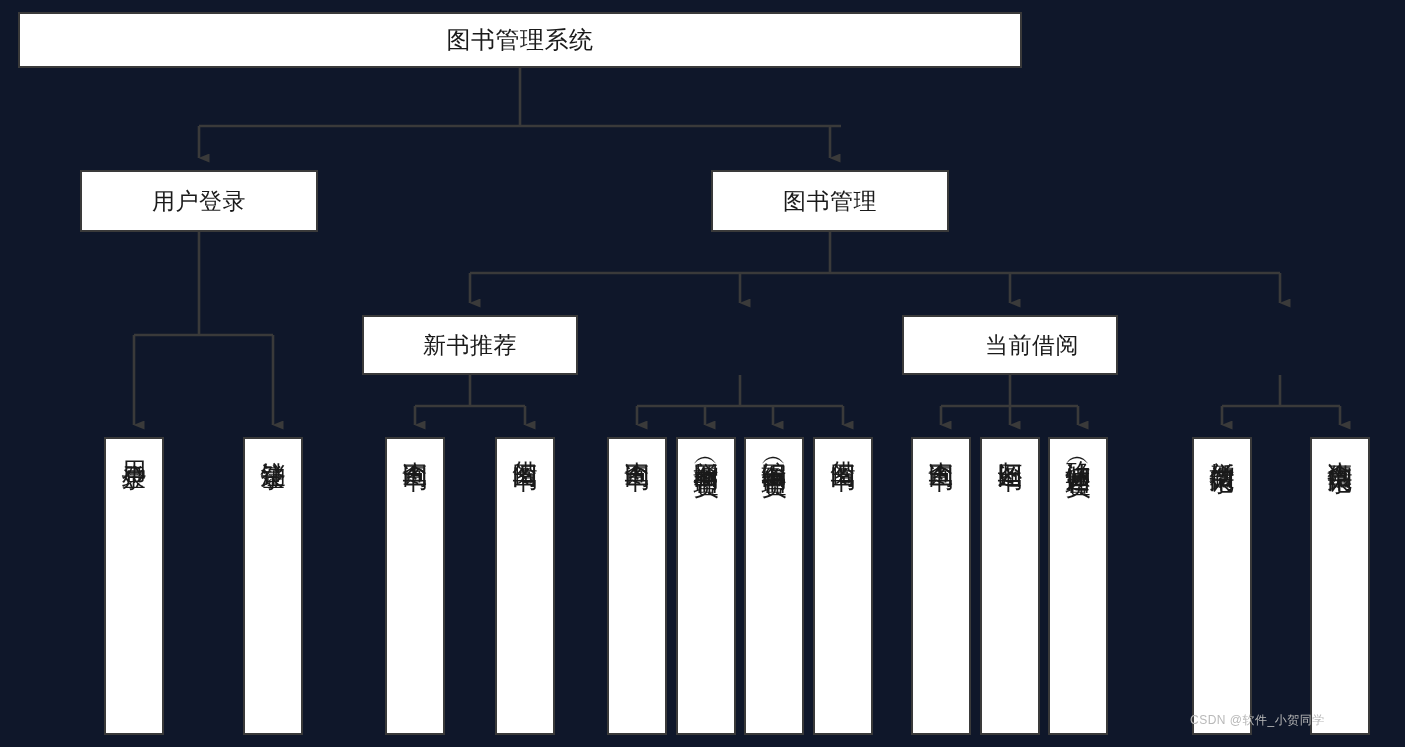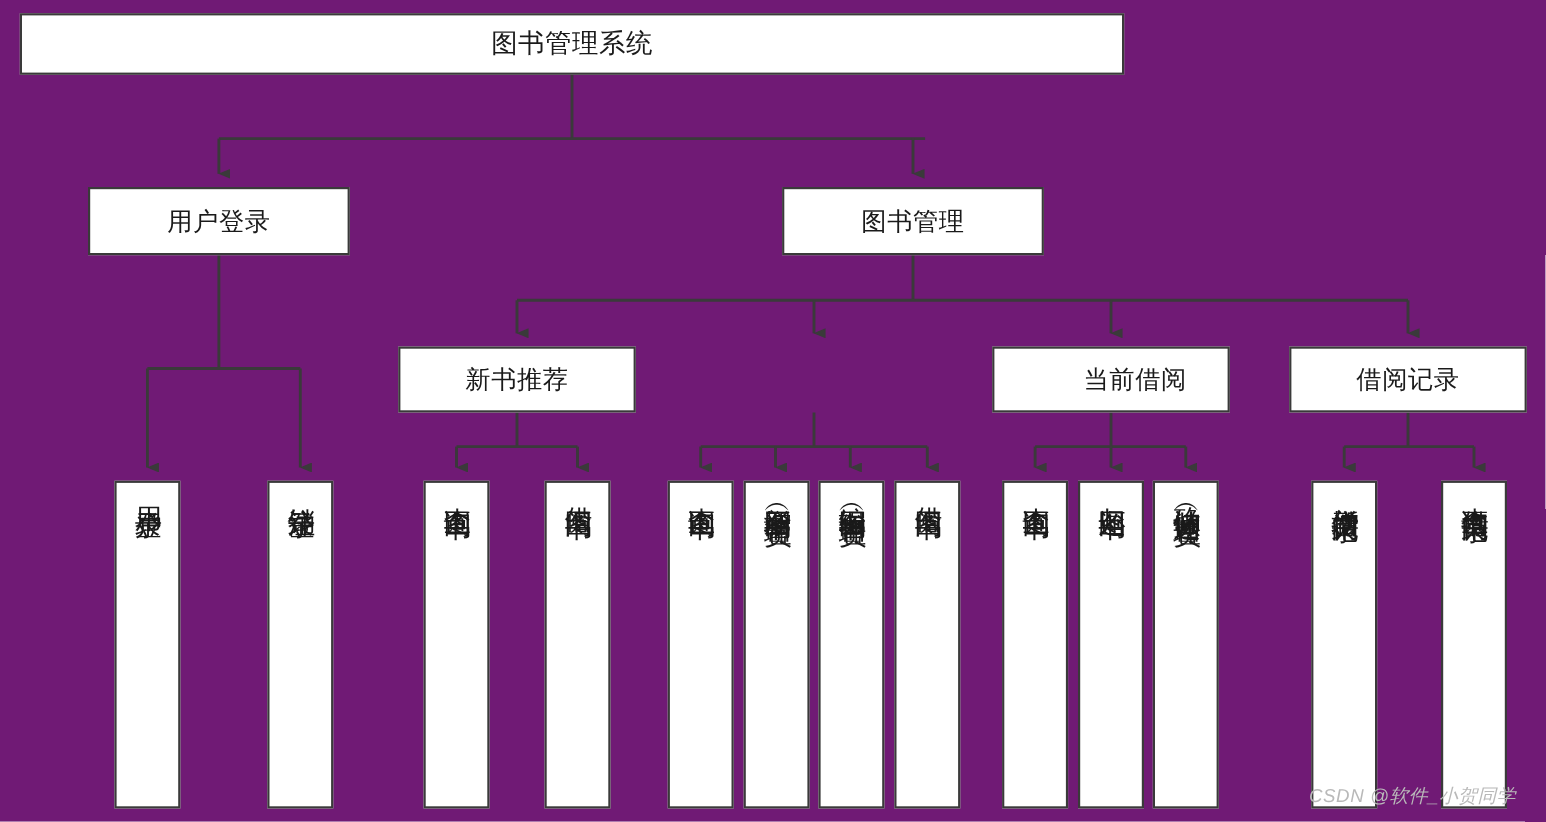--- a/index.html
+++ b/index.html
@@ -7,21 +7,21 @@
     padding: 0;
     background: #ffffff;
   }
   body {
     font-family: "Liberation Sans", "DejaVu Sans", sans-serif;
   }
   #canvas {
     position: relative;
     width: 1405px;
     height: 747px;
-    background: #701a75;
+    background: #0f172a;
     overflow: hidden;
   }
   svg.wires {
     position: absolute;
     left: 0;
     top: 0;
     width: 1405px;
     height: 747px;
     pointer-events: none;
   }
@@ -60,25 +60,24 @@
     text-orientation: upright;
     font-size: 25px;
     line-height: 1.0;
     letter-spacing: 2px;
     white-space: nowrap;
   }
   .watermark {
     position: absolute;
     left: 1190px;
     top: 712px;
-    font-size: 17px;
+    font-size: 12px;
     color: #b9b9b9;
     white-space: nowrap;
     letter-spacing: 0.5px;
-    font-style: italic;
   }
 </style>
 </head>
 <body>
 
 <div id="canvas">
 
   <svg class="wires" viewBox="0 0 1405 747" xmlns="http://www.w3.org/2000/svg">
     <defs>
       <marker id="arw" markerWidth="9" markerHeight="11" refX="4.5" refY="10.5" orient="auto" markerUnits="userSpaceOnUse">
@@ -139,23 +138,20 @@
   <div class="node h" style="left:362px; top:315px; width:216px; height:60px;">
     <span class="lbl">新书推荐</span>
   </div>
 
   <div class="node h" style="left:711px; top:170px; width:238px; height:62px;">
     <span class="lbl">图书管理</span>
   </div>
   <div class="node h" style="left:902px; top:315px; width:216px; height:60px;padding-left:44px;">
     <span class="lbl">当前借阅</span>
   </div>
-  <div class="node h" style="left:1172px; top:315px; width:216px; height:60px;">
-    <span class="lbl">借阅记录</span>
-  </div>
 
   <div class="node v" style="left:104px; top:437px; width:60px; height:298px;">
     <span class="lbl">用户登录</span>
   </div>
   <div class="node v" style="left:243px; top:437px; width:60px; height:298px;">
     <span class="lbl">注销登录</span>
   </div>
 
   <div class="node v" style="left:385px; top:437px; width:60px; height:298px;">
     <span class="lbl">查询图书</span>

